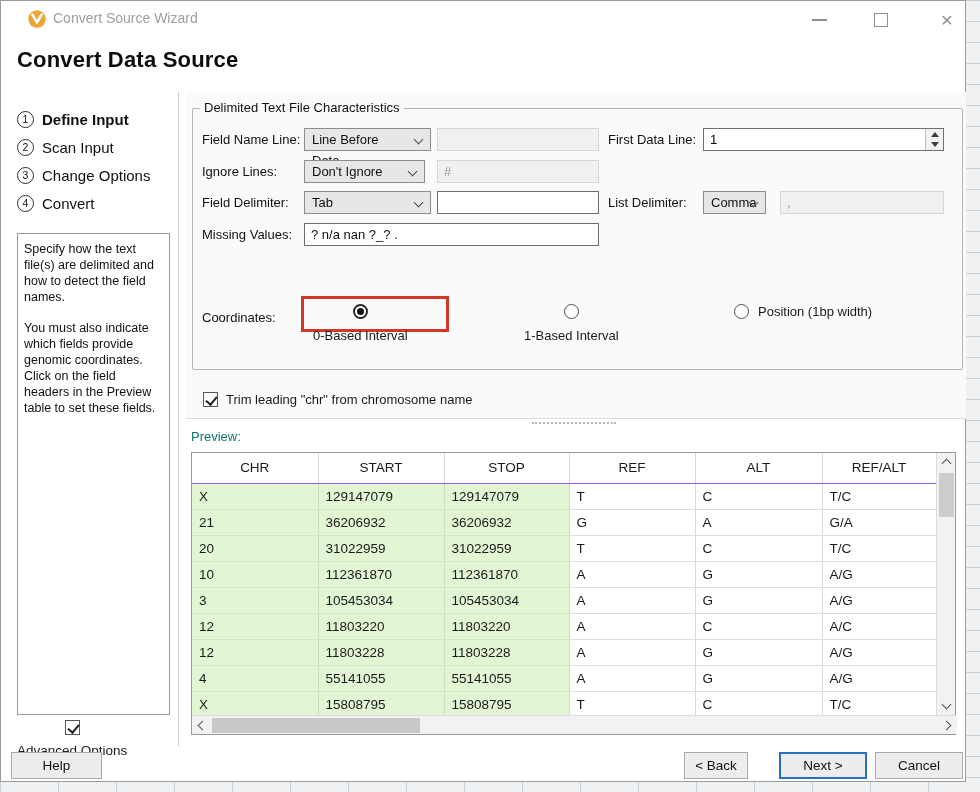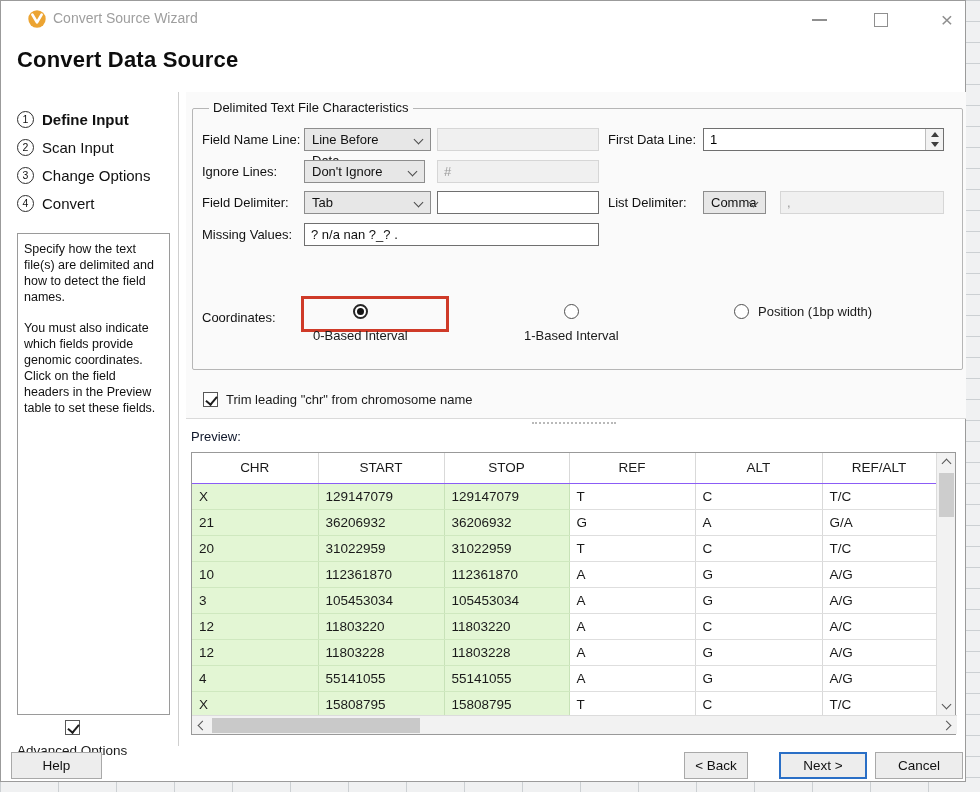--- a/index.html
+++ b/index.html
@@ -45,42 +45,42 @@
   .cb.checked::after { content:""; position:absolute; left:4px; top:1px; width:5px; height:9px;
     border-right:2px solid #1d1d1d; border-bottom:2px solid #1d1d1d; transform:rotate(40deg); }
   .radio { width:15px; height:15px; border-radius:50%; background:#fff; border:1px solid #4f4f4f; position:relative; flex:none; display:inline-block; }
   .radio.checked { border:2px solid #262626; }
   .radio.checked::after { content:""; position:absolute; left:2px; top:2px; width:7px; height:7px; border-radius:50%; background:#141414; }
   
   .upper-pane { position:absolute; left:185px; top:91px; width:780px; height:327px;
     background:#fafafa; border-bottom:1px solid #dadada; }
   .groupbox { position:absolute; left:191px; top:107px; width:771px; height:262px;
     border:1px solid #b6b6b6; border-radius:2px; }
-  .group-title { position:absolute; left:16px; top:-9px; background:#fafafa; padding:0 4px; font-size:13px; color:#111; }
+  .group-title { position:absolute; left:7px; top:-9px; background:#fafafa; padding:0 4px; font-size:13px; color:#111; }
   .flabel { position:absolute; font-size:13px; color:#111; line-height:23px; height:23px; }
   .dd { position:absolute; height:23px; background:#e7e7e7; border:1px solid #8d8d8d;
     font-size:13px; line-height:21px; padding:0 22px 0 7px; color:#111; cursor:default; }
   .dd .caret { position:absolute; right:8px; top:7px; width:7px; height:7px;
     border-right:1.5px solid #4c4c4c; border-bottom:1.5px solid #4c4c4c; transform:rotate(45deg); }
   .inp { position:absolute; height:23px; border:1px solid #6f6f6f; background:#fff;
     font-family:"Liberation Sans",sans-serif; font-size:13px; padding:0 6px; color:#111; }
   .inp:disabled, .inp.disabled { background:#f0f0f0; border:1px solid #d6d6d6; color:#9a9a9a; }
   .spinwrap { position:absolute; height:23px; border:1px solid #6f6f6f; background:#fff; }
   .spinwrap input { position:absolute; left:0; top:0; width:calc(100% - 18px); height:21px; border:none; outline:none;
     font-family:"Liberation Sans",sans-serif; font-size:13px; padding:0 6px; }
   .spinbtns { position:absolute; right:0; top:0; width:18px; height:21px; border-left:1px solid #bdbdbd; display:flex; flex-direction:column; }
   .spinbtns .sb { flex:1; display:flex; align-items:center; justify-content:center; background:#f2f2f2; }
   .tri-up { width:0; height:0; border-left:4px solid transparent; border-right:4px solid transparent; border-bottom:5px solid #3c3c3c; }
   .tri-dn { width:0; height:0; border-left:4px solid transparent; border-right:4px solid transparent; border-top:5px solid #3c3c3c; }
   .red-box { position:absolute; left:300px; top:295px; width:148px; height:36px; border:3px solid var(--red,#cf3a28); }
   .radio-row { position:absolute; display:flex; align-items:center; gap:9px; font-size:13px; }
   .trim-row { position:absolute; left:202px; top:391px; display:flex; align-items:center; gap:8px; font-size:13px; }
   .splitter { position:absolute; left:531px; top:421px; width:84px; border-top:2px dotted #b9b9b9; }
   
-  .preview-label { position:absolute; left:190px; top:428px; font-size:13px; color:#0f172a; }
+  .preview-label { position:absolute; left:190px; top:428px; font-size:13px; color:#0f766e; }
   .tablewrap { position:absolute; left:190px; top:451px; width:765px; height:283px; border:1px solid #999; background:#fff; }
   table.preview { border-collapse:collapse; table-layout:fixed; width:744px; }
   table.preview th { height:30px; font-weight:normal; font-size:13.5px; text-align:center;
     border-right:1px solid #d9d9d9; border-bottom:1px solid #8b5cf6; background:#fff; cursor:pointer; }
   table.preview td { height:26px; font-size:13.5px; padding:0 7px; text-align:left;
     border-right:1px solid #d9d9d9; border-bottom:1px solid #dedede; background:#fff; overflow:hidden; white-space:nowrap; }
   table.preview td.green { background:var(--green,#e3f6d4); border-bottom:1px solid #cfe8bf; border-right:1px solid #c8e2b8; }
   
   .vscroll { position:absolute; right:0; top:0; width:19px; height:262px; background:#f2f2f2; border-left:1px solid #dcdcdc; }
   .vscroll .sbtn { position:absolute; left:0; width:19px; height:18px; display:flex; align-items:center; justify-content:center; }

